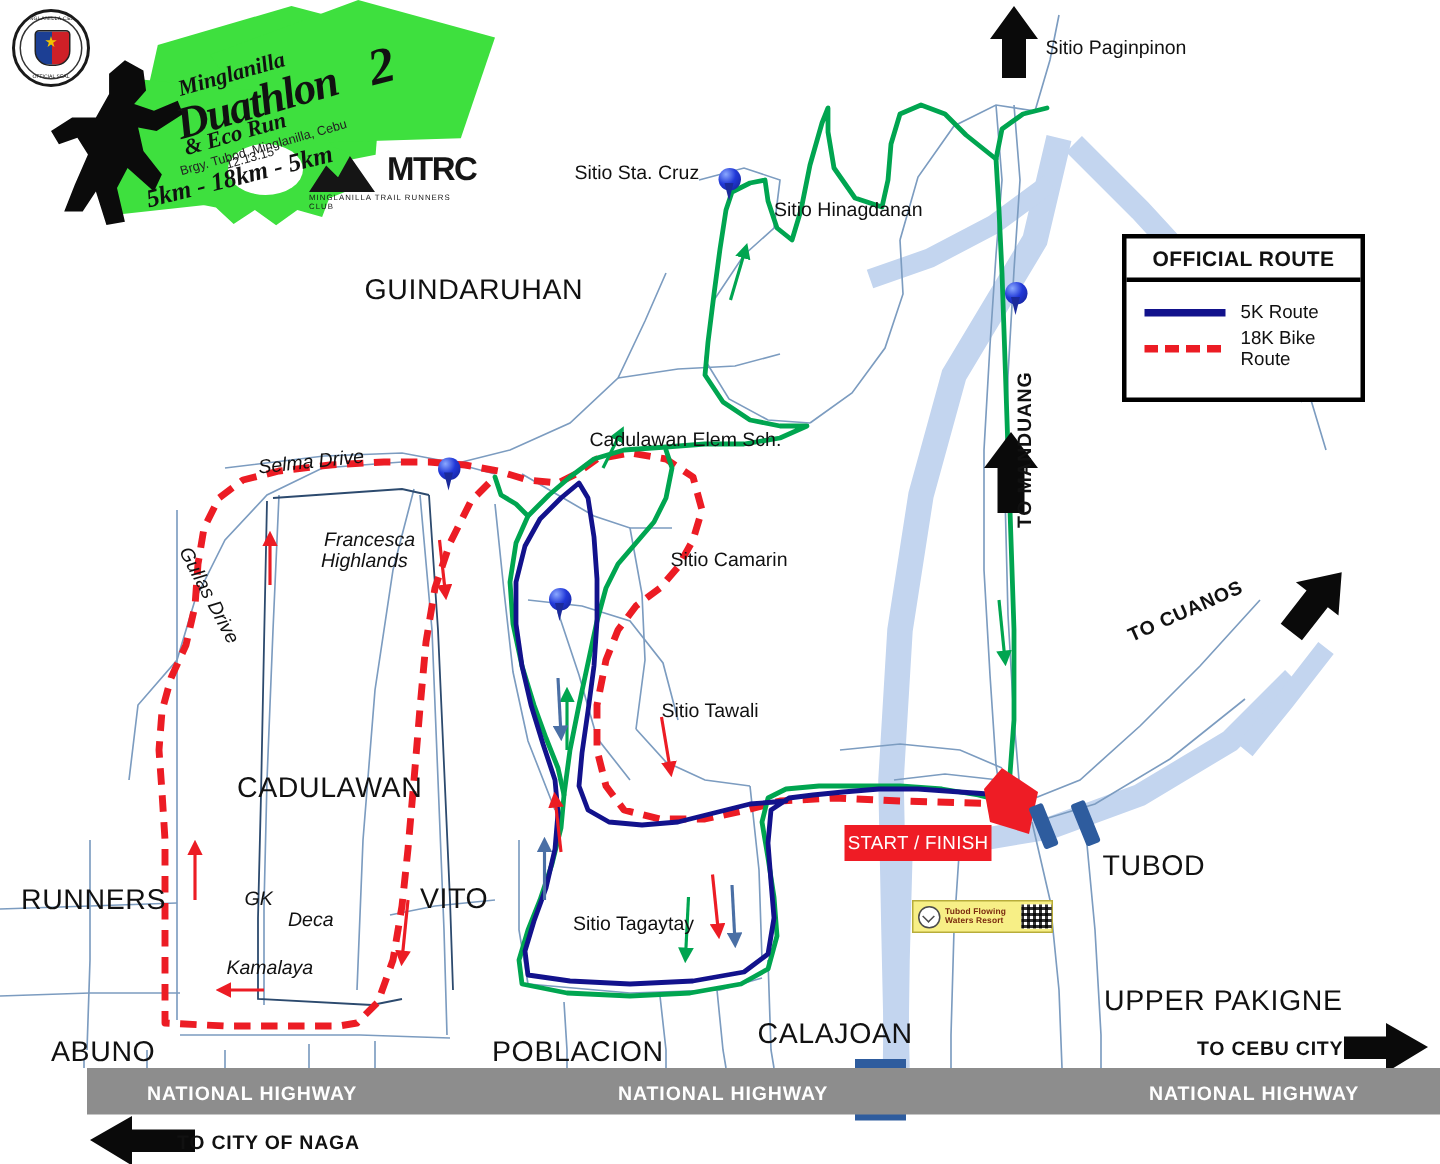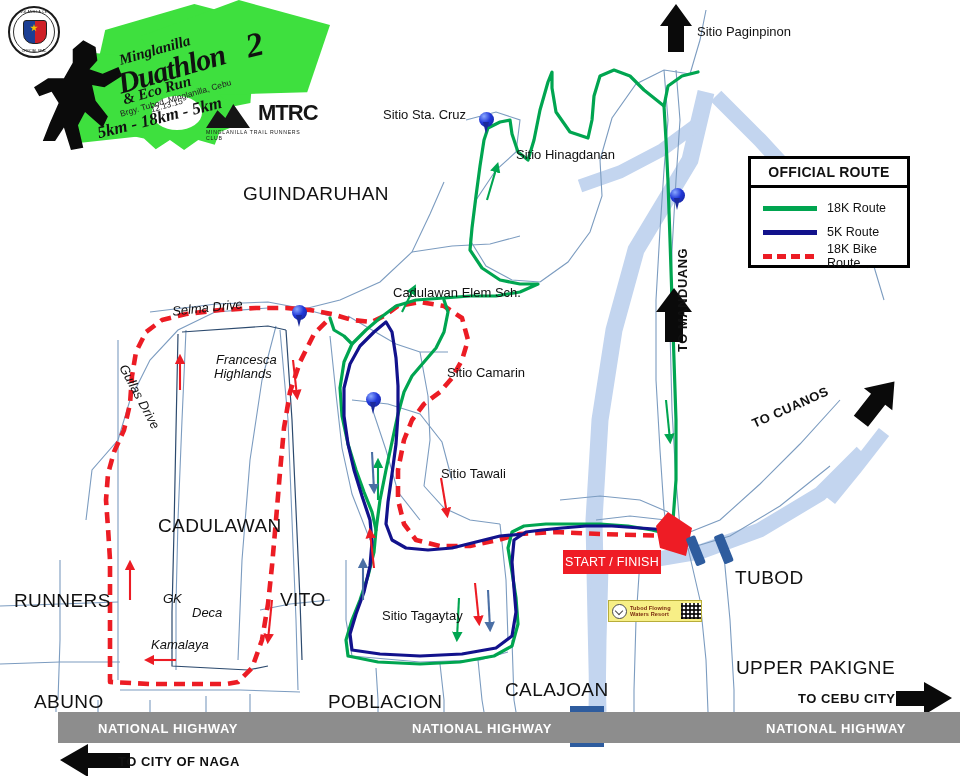--- a/index.html
+++ b/index.html
@@ -314,24 +314,20 @@
       <div class="mk"></div>
       <div class="wd">MTRC</div>
       <div class="sub">MINGLANILLA TRAIL RUNNERS CLUB</div>
     </div>
   </div>
 
   <div id="legend">
     <div class="ltitle">OFFICIAL ROUTE</div>
     <div class="lrows">
       <div class="lrow">
-        <span class="swatch" style="background: rgb(0, 165, 80);"></span>
-        <span class="lname">18K Route</span>
-      </div>
-      <div class="lrow">
         <span class="swatch" style="background: rgb(18, 18, 140);"></span>
         <span class="lname">5K Route</span>
       </div>
       <div class="lrow">
         <span class="swatch" style="background: repeating-linear-gradient(90deg, rgb(236, 28, 36) 0px, rgb(236, 28, 36) 9px, transparent 9px, transparent 14px);"></span>
         <span class="lname">18K Bike Route</span>
       </div>
     </div>
   </div>
 
@@ -358,21 +354,21 @@
   <div class="pin" style="left:292px;top:305px;">
       <span class="head"></span>
       <span class="tail"></span>
     </div>
   <div class="pin" style="left:366px;top:392px;">
       <span class="head"></span>
       <span class="tail"></span>
     </div>
 
   <div class="lbl lbl-sitio" style="left:383px;top:108px;">Sitio Sta. Cruz</div>
-  <div class="lbl lbl-sitio" style="left:516px;top:148px;text-align:right;">Sitio Hinagdanan</div>
+  <div class="lbl lbl-sitio" style="left:516px;top:133px;text-align:right;">Sitio Hinagdanan</div>
   <div class="lbl lbl-sitio" style="left:697px;top:25px;">Sitio Paginpinon</div>
   <div class="lbl lbl-barangay" style="left:243px;top:184px;">GUINDARUHAN</div>
   <div class="lbl lbl-sitio" style="left:393px;top:286px;">Cadulawan Elem Sch.</div>
   <div class="lbl lbl-sitio" style="left:447px;top:366px;">Sitio Camarin</div>
   <div class="lbl lbl-italic" style="left:172px;top:301px;transform:rotate(-6deg);">Selma Drive</div>
   <div class="lbl lbl-italic" style="left:216px;top:353px;">Francesca</div>
   <div class="lbl lbl-italic" style="left:214px;top:367px;">Highlands</div>
   <div class="lbl lbl-italic" style="left:104px;top:390px;transform:rotate(62deg);">Gullas Drive</div>
   <div class="lbl lbl-barangay" style="left:158px;top:516px;">CADULAWAN</div>
   <div class="lbl lbl-barangay" style="left:14px;top:591px;">RUNNERS</div>

